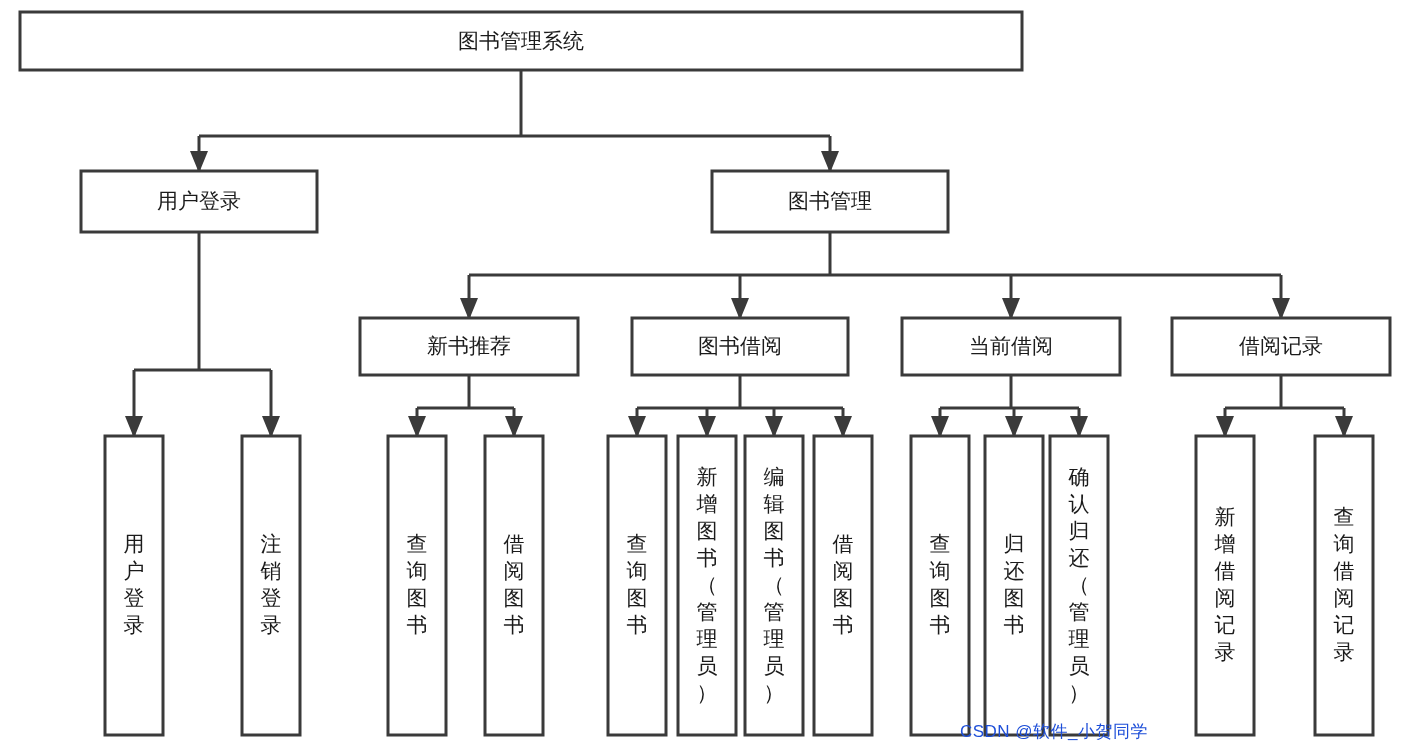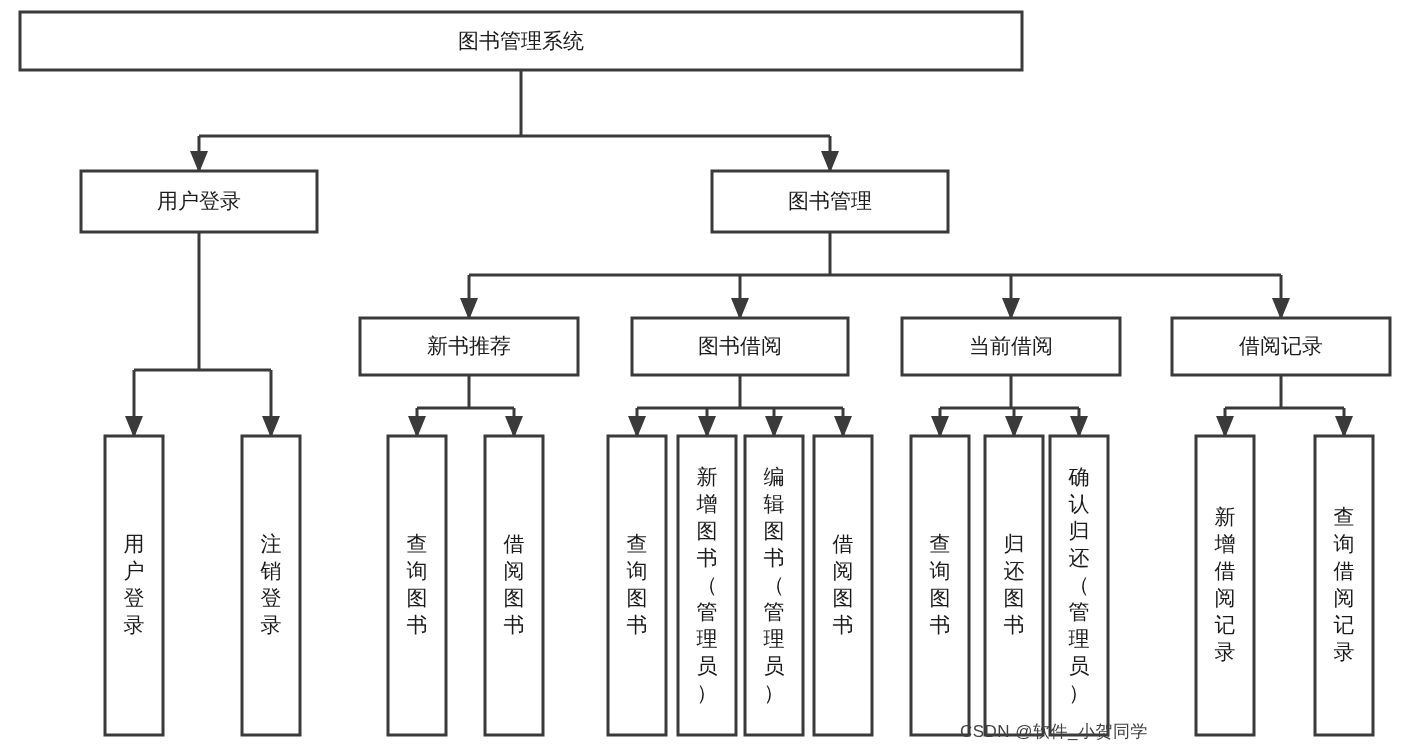--- a/index.html
+++ b/index.html
@@ -50,21 +50,21 @@
     text-anchor: middle;
     dominant-baseline: middle;
   }
   .node-label.vertical {
     font-size: 21px;
   }
   .watermark {
     position: absolute;
     right: 12px;
     bottom: 4px;
-    color: #404040;
+    color: #1d4ed8;
     font-size: 17px;
     font-family: "Liberation Sans", "DejaVu Sans", sans-serif;
     letter-spacing: 0.5px;
     white-space: nowrap;
     pointer-events: none;
   }
 </style>
 </head>
 <body>
 

